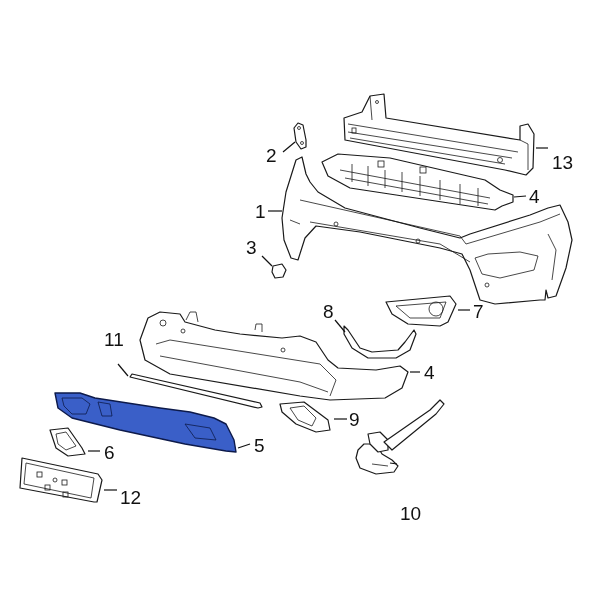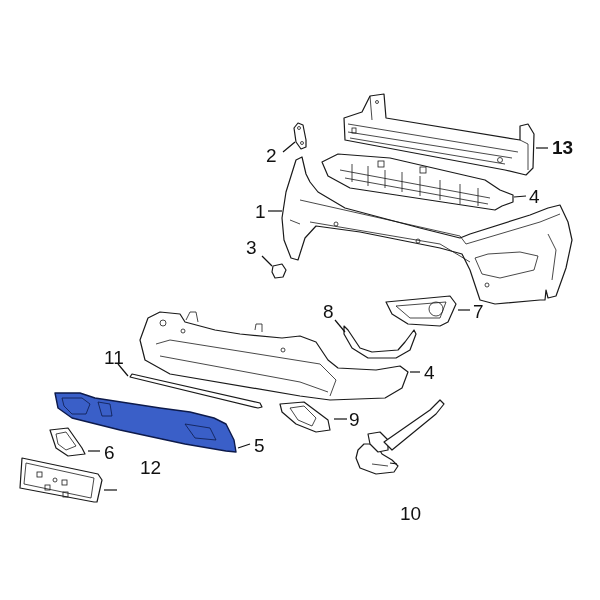--- a/index.html
+++ b/index.html
@@ -135,16 +135,16 @@
 <div class="callout" style="left:255px; top:202px;">1</div>
 <div class="callout" style="left:266px; top:146px;">2</div>
 <div class="callout" style="left:246px; top:238px;">3</div>
 <div class="callout" style="left:424px; top:363px;">4</div>
 <div class="callout" style="left:254px; top:436px;">5</div>
 <div class="callout" style="left:104px; top:443px;">6</div>
 <div class="callout" style="left:473px; top:302px;">7</div>
 <div class="callout" style="left:323px; top:302px;">8</div>
 <div class="callout" style="left:349px; top:410px;">9</div>
 <div class="callout" style="left:400px; top:456px;margin-top:48px;">10</div>
-<div class="callout" style="left:104px; top:348px;text-align:right;">11</div>
-<div class="callout" style="left:120px; top:458px;margin-left:20px;">12</div>
-<div class="callout" style="left:552px; top:138px;font-weight:bold;">13</div>
+<div class="callout" style="left:104px; top:330px;text-align:right;">11</div>
+<div class="callout" style="left:120px; top:488px;">12</div>
+<div class="callout" style="left:552px; top:153px;">13</div>
 <div class="callout" style="left:529px; top:187px;">4</div>
 
 </body></html>

